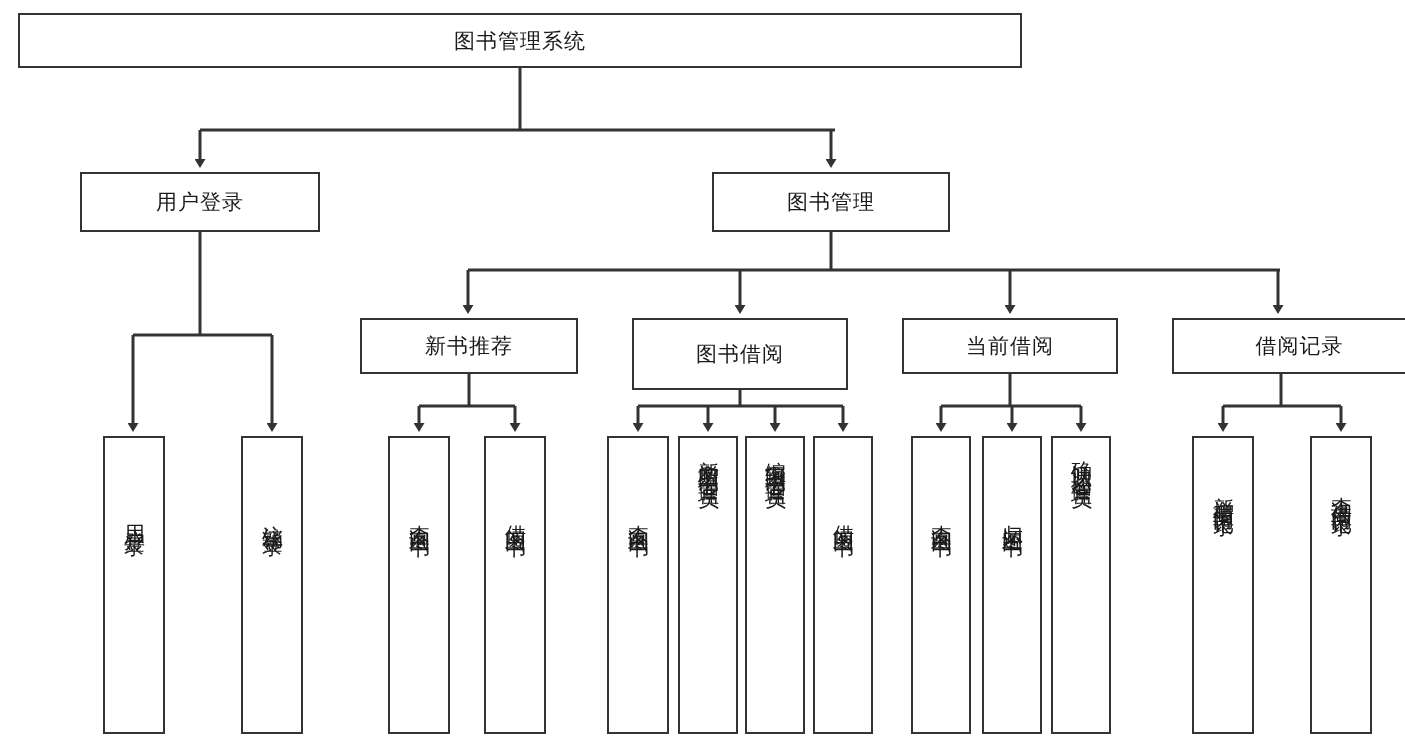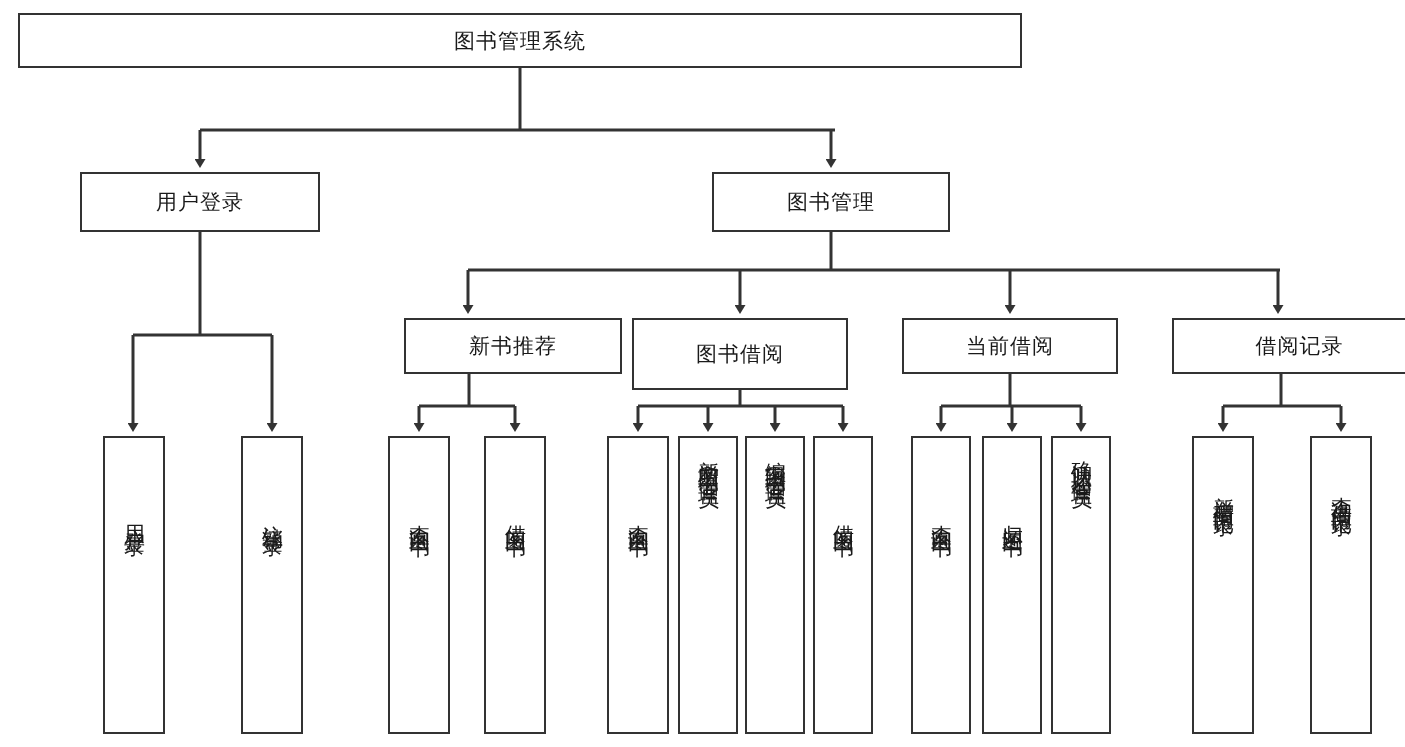--- a/index.html
+++ b/index.html
@@ -126,21 +126,21 @@
     <span>图书管理系统</span>
   </div>
 
   <div class="node horiz" style="left:80px; top:172px; width:240px; height:60px;">
     <span>用户登录</span>
   </div>
   <div class="node horiz" style="left:712px; top:172px; width:238px; height:60px;">
     <span>图书管理</span>
   </div>
 
-  <div class="node horiz" style="left:360px; top:318px; width:218px; height:56px;margin-left:44px;">
+  <div class="node horiz" style="left:360px; top:318px; width:218px; height:56px;">
     <span>新书推荐</span>
   </div>
   <div class="node horiz" style="left:632px; top:318px; width:216px; height:72px;">
     <span>图书借阅</span>
   </div>
   <div class="node horiz" style="left:902px; top:318px; width:216px; height:56px;text-align:center;">
     <span>当前借阅</span>
   </div>
   <div class="node horiz" style="left:1172px; top:318px; width:255px; height:56px;">
     <span>借阅记录</span>

